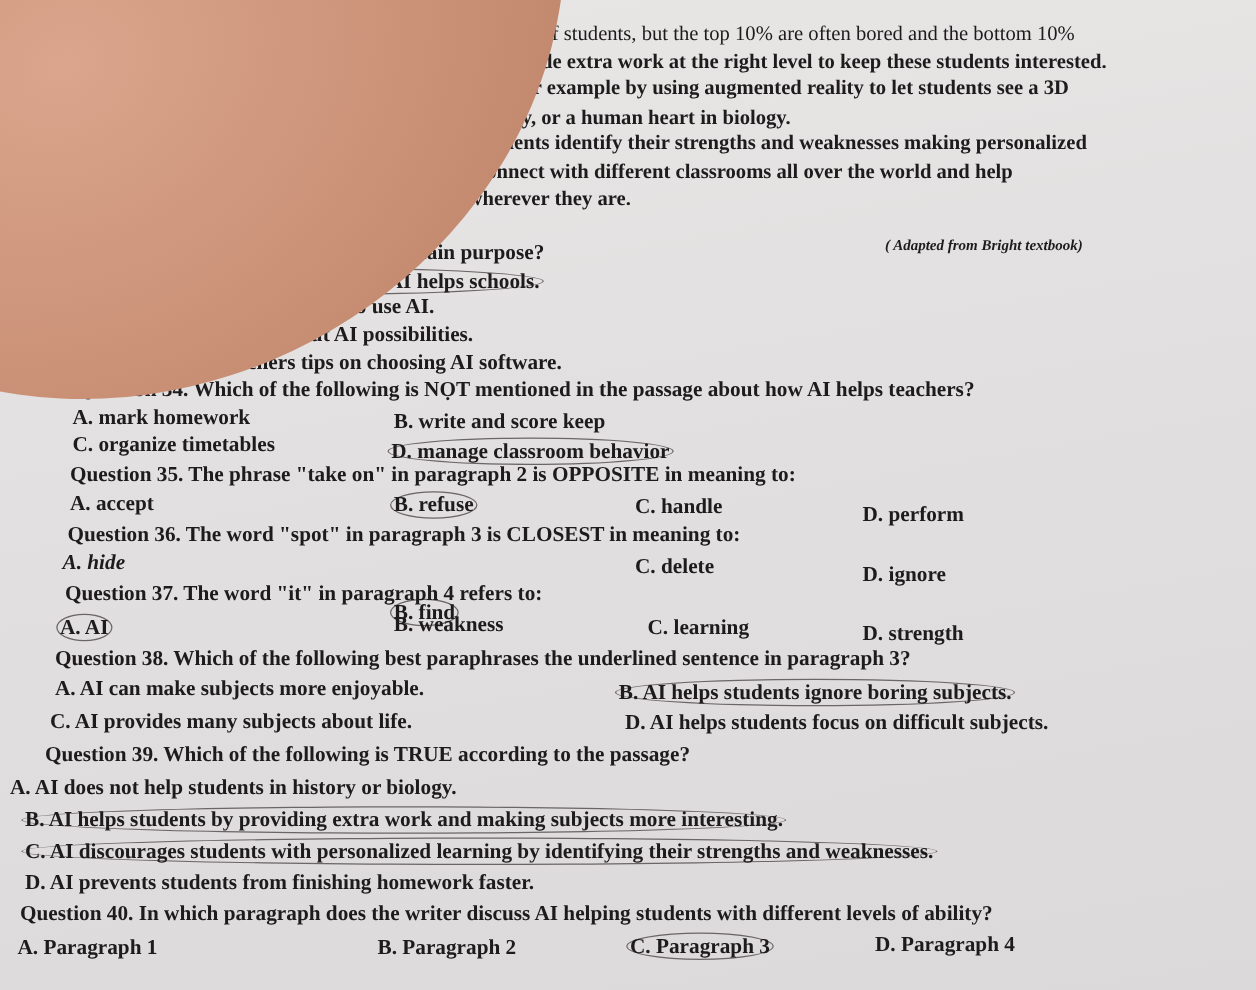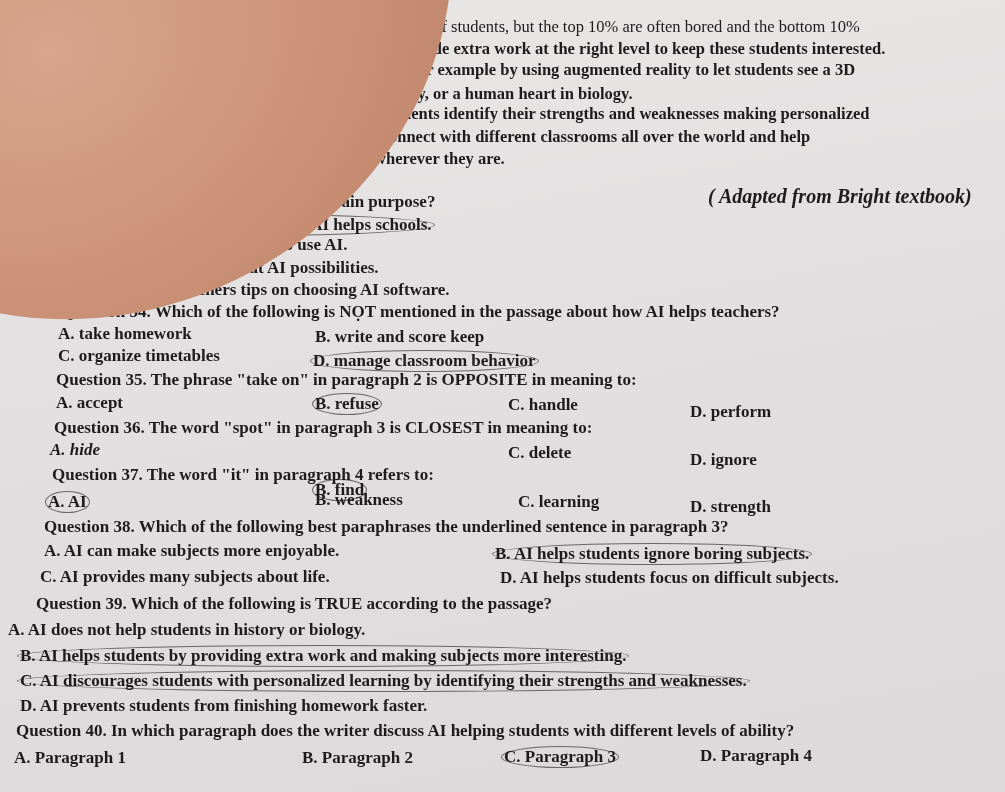--- a/index.html
+++ b/index.html
@@ -32,30 +32,30 @@
 
 <div class="line passage" style="left:290px;top:-6px;">nt</div>
 <div class="line passage" style="left:292px;top:17px;">good at helping 80% of students, but the top 10% are often bored and the bottom 10%</div>
 <div class="line passage" style="left:280px;top:39px;"><b>an spot this and provide extra work at the right level to keep these students interested.</b></div>
 <div class="line passage" style="left:270px;top:60px;"><span class="u">ring subjects to life</span><b>, for example by using augmented reality to let students see a 3D</b></div>
 <div class="line passage" style="left:262px;top:84px;"><b>tian pyramid in history, or a human heart in biology.</b></div>
 <div class="line passage" style="left:258px;top:104px;"><b>ture, AI will help students identify their strengths and weaknesses making personalized</b></div>
 <div class="line passage" style="left:152px;top:127px;"><b><span>ossible. </span><span>It</span><span> will also help students connect with different classrooms all over the world and help</span></b></div>
 <div class="line passage" style="left:120px;top:149px;"><b>ts communicate with other students wherever they are.</b></div>
 
-<div class="line italic" style="left:708px;top:186px;font-weight:bold;font-size:20px;">( Adapted from Bright textbook)</div>
+<div class="line italic" style="left:708px;top:186px;font-weight:bold;font-size:12px;">( Adapted from Bright textbook)</div>
 
 <div class="line q" style="left:70px;top:192px;"><span>Question 33.</span> <span class="qtext" style="font-weight:bold">What is the passage’ s main purpose?</span></div>
 <div class="line opt" style="left:67px;top:214px;font-weight:bold;"><span class="circle">A. to give information about how AI helps schools.</span></div>
 <div class="line opt" style="left:66px;top:235px;font-weight:bold;">B. to explain to teachers how to use AI.</div>
 <div class="line opt" style="left:64px;top:258px;font-weight:bold;">C. to inform students about AI possibilities.</div>
 <div class="line opt" style="left:64px;top:280px;font-weight:bold;">D. to give head teachers tips on choosing AI software.</div>
 
 <div class="line q" style="left:60px;top:302px;"><span>Question 34.</span> <span>Which of the following is NỌT mentioned in the passage about how AI helps teachers?</span></div>
-<div class="line opt" style="left:58px;top:324px;font-weight:bold;">A. take homework</div>
+<div class="line opt" style="left:58px;top:324px;font-weight:bold;">A. mark homework</div>
 <div class="line opt" style="left:315px;top:327px;font-weight:bold;">B. write and score keep</div>
 <div class="line opt" style="left:58px;top:346px;font-weight:bold;">C. organize timetables</div>
 <div class="line opt" style="left:313px;top:350px;font-weight:bold;"><span class="circle">D. manage classroom behavior</span></div>
 
 <div class="line q" style="left:56px;top:370px;"><span>Question 35.</span> <span>The phrase "take on" in paragraph 2 is OPPOSITE in meaning to:</span></div>
 <div class="line opt" style="left:56px;top:393px;font-weight:bold;">A. accept</div>
 <div class="line opt" style="left:315px;top:393px;font-weight:bold;"><span class="circle">B. refuse</span></div>
 <div class="line opt" style="left:508px;top:395px;font-weight:bold;">C. handle</div>
 <div class="line opt" style="left:690px;top:402px;font-weight:bold;">D. perform</div>
 

